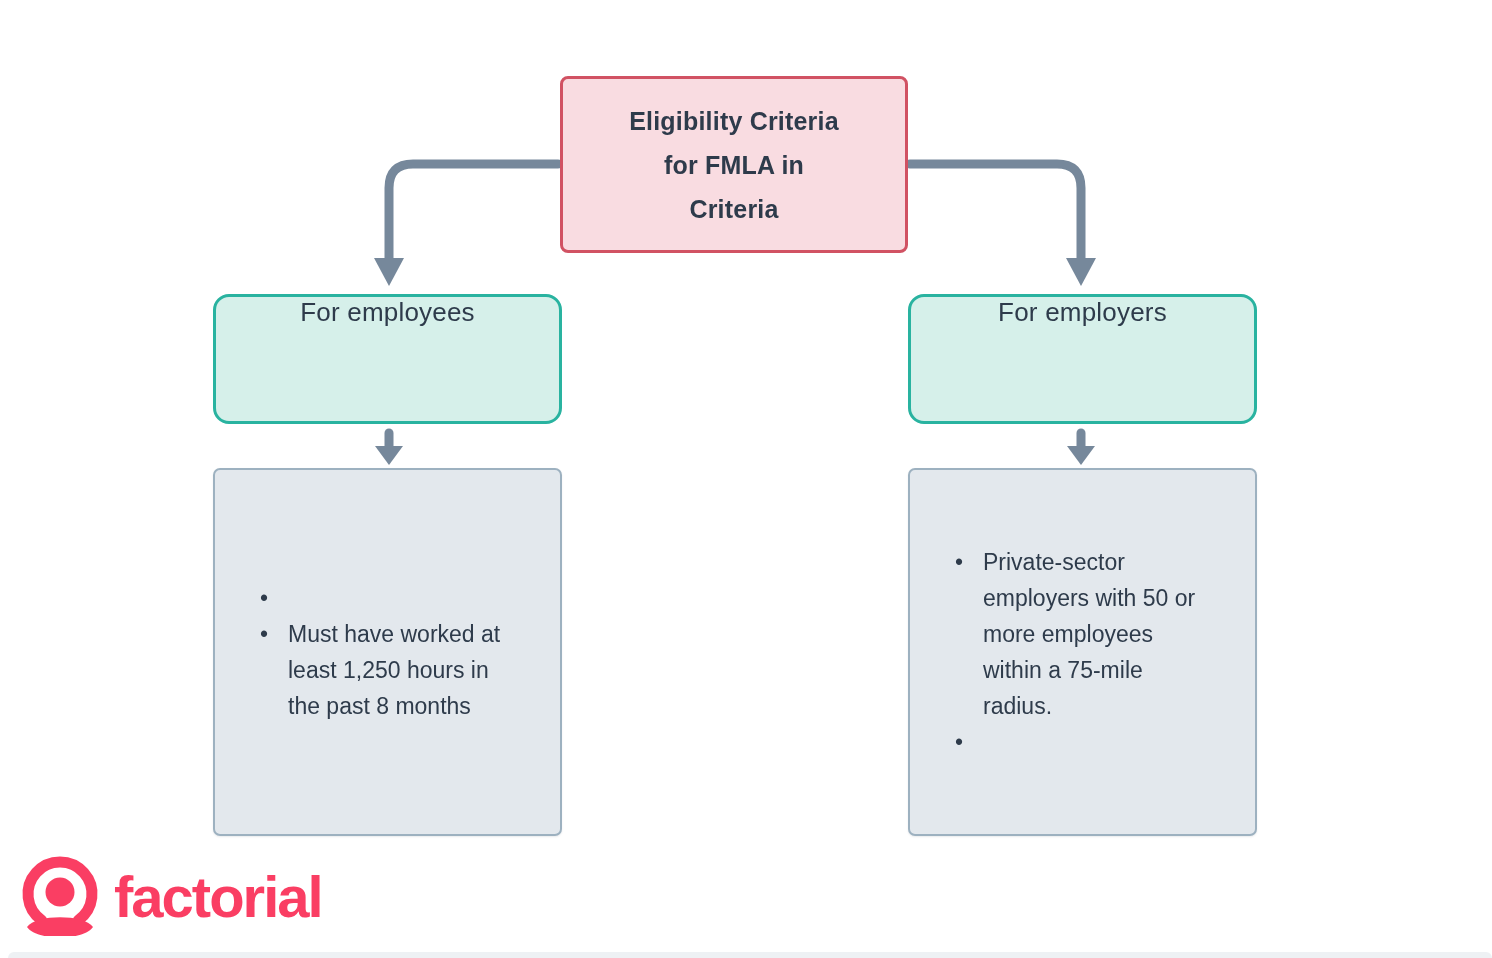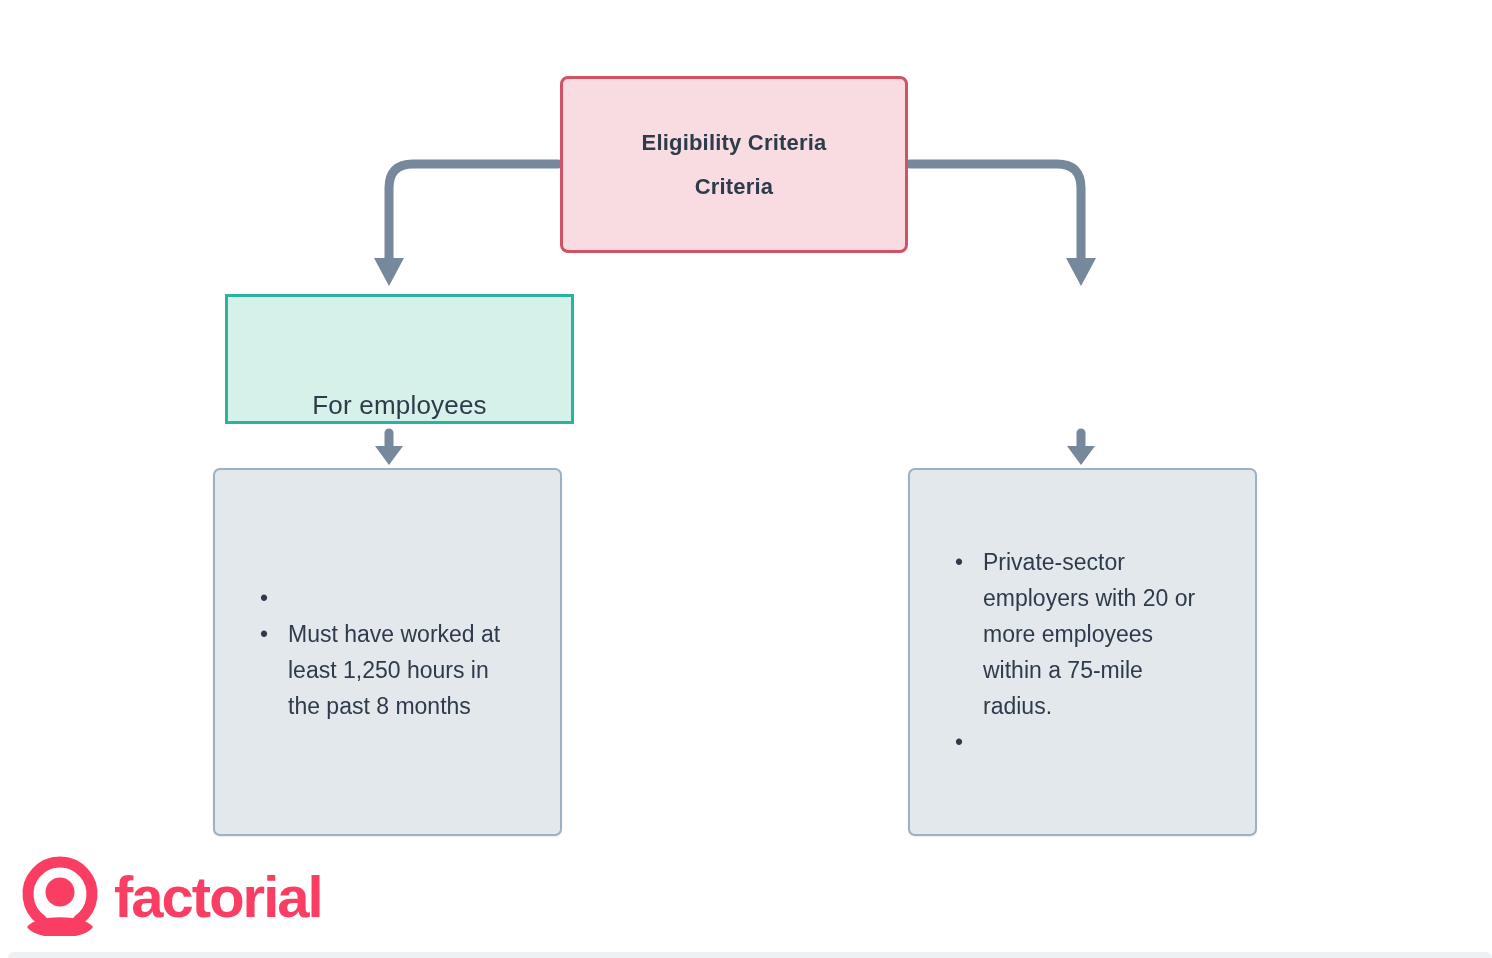--- a/index.html
+++ b/index.html
@@ -47,38 +47,37 @@
     left: 560px; top: 76px;
     width: 348px; height: 177px;
     background: var(--c-root_fill, #f9dce1);
     border: 3px solid var(--c-root_border, #d15263);
     display: flex;
     flex-direction: column;
     align-items: center;
     justify-content: center;
   }
   .root-title-line {
-    font-size: 22px;
+    font-size: 25px;
     font-weight: 700;
     line-height: 44px;
     color: var(--c-text, #2e3b4b);
     text-align: center;
     letter-spacing: 0.2px;
   }
 
   .node.branch {
     top: 294px;
     width: 349px; height: 130px;
     background: var(--c-branch_fill, #d6f0ea);
     border: 3px solid var(--c-branch_border, #29b3a0);
-    border-radius: 0;
-    display: flex;
-    align-items: flex-end;
+    border-radius: 16px;
+    display: flex;
+    align-items: flex-start;
     justify-content: center;
-    margin-left: 12px;
   }
   .node.branch.left  { left: 213px; }
   .node.branch.right { left: 908px; }
   .branch-label {
     font-size: 26px;
     font-weight: 400;
     color: var(--c-text, #2e3b4b);
     letter-spacing: 0.2px;
   }
 
@@ -171,45 +170,49 @@
       <polygon points="375,446 403,446 389,465"></polygon>
     </g>
     <g>
       <path d="M 1081 433 L 1081 448"></path>
       <polygon points="1067,446 1095,446 1081,465"></polygon>
     </g>
   </svg>
 
   <div class="node root">
     <div class="root-title-line">Eligibility Criteria</div>
+    <div class="root-title-line">for FMLA in</div>
     <div class="root-title-line">Criteria</div>
   </div>
 
   <div class="node branch left">
     <div class="branch-label">For employees</div>
   </div>
 
+  <div class="node branch right">
+    <div class="branch-label">For employers</div>
+  </div>
 
   <div class="node leaf left">
     <ul class="bullet-list">
       <li class="bullet-item">
         <span class="bullet-dot">•</span>
       </li>
       <li class="bullet-item">
         <span class="bullet-dot">•</span>
         <span class="bullet-text">Must have worked at least 1,250 hours in the past 8 months</span>
       </li>
     </ul>
   </div>
 
   <div class="node leaf right">
     <ul class="bullet-list">
       <li class="bullet-item">
         <span class="bullet-dot">•</span>
-        <span class="bullet-text">Private-sector employers with 20 or more employees within a 75-mile radius.</span>
+        <span class="bullet-text">Private-sector employers with 50 or more employees within a 75-mile radius.</span>
       </li>
       <li class="bullet-item">
         <span class="bullet-dot">•</span>
       </li>
     </ul>
   </div>
 
   <div class="brand">
     <svg class="brand-icon" width="80" height="80" viewBox="0 0 80 80" aria-hidden="true">
       <path class="ring" d="M 21.6 64.2 A 32 32 0 1 1 58.4 64.2"></path>

